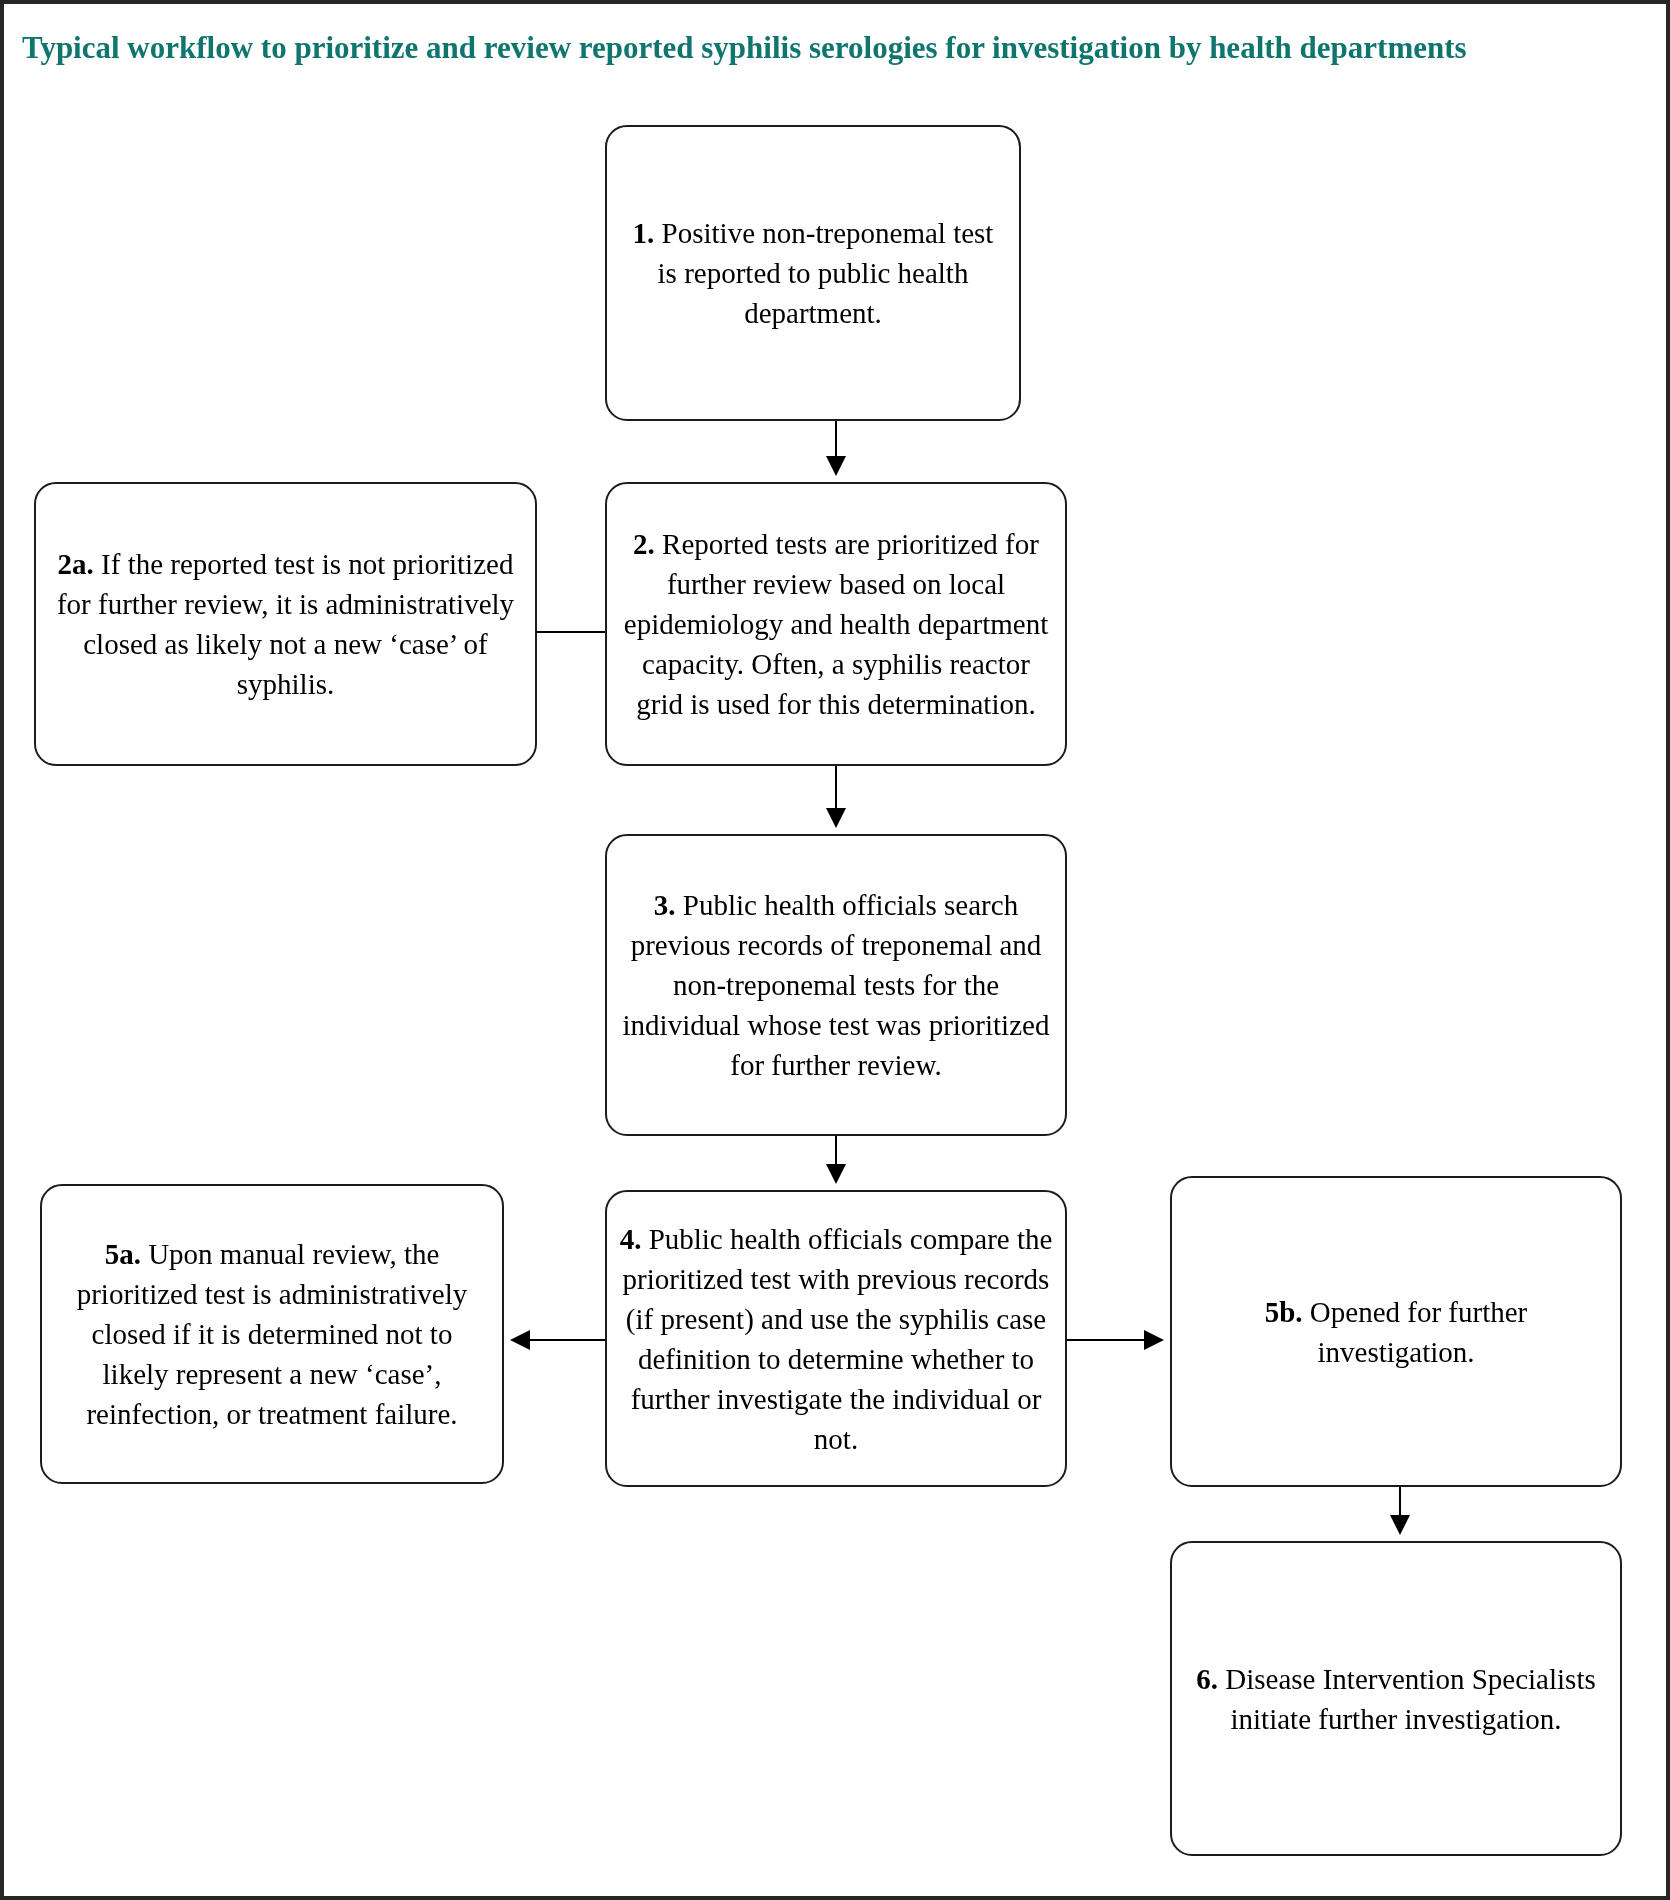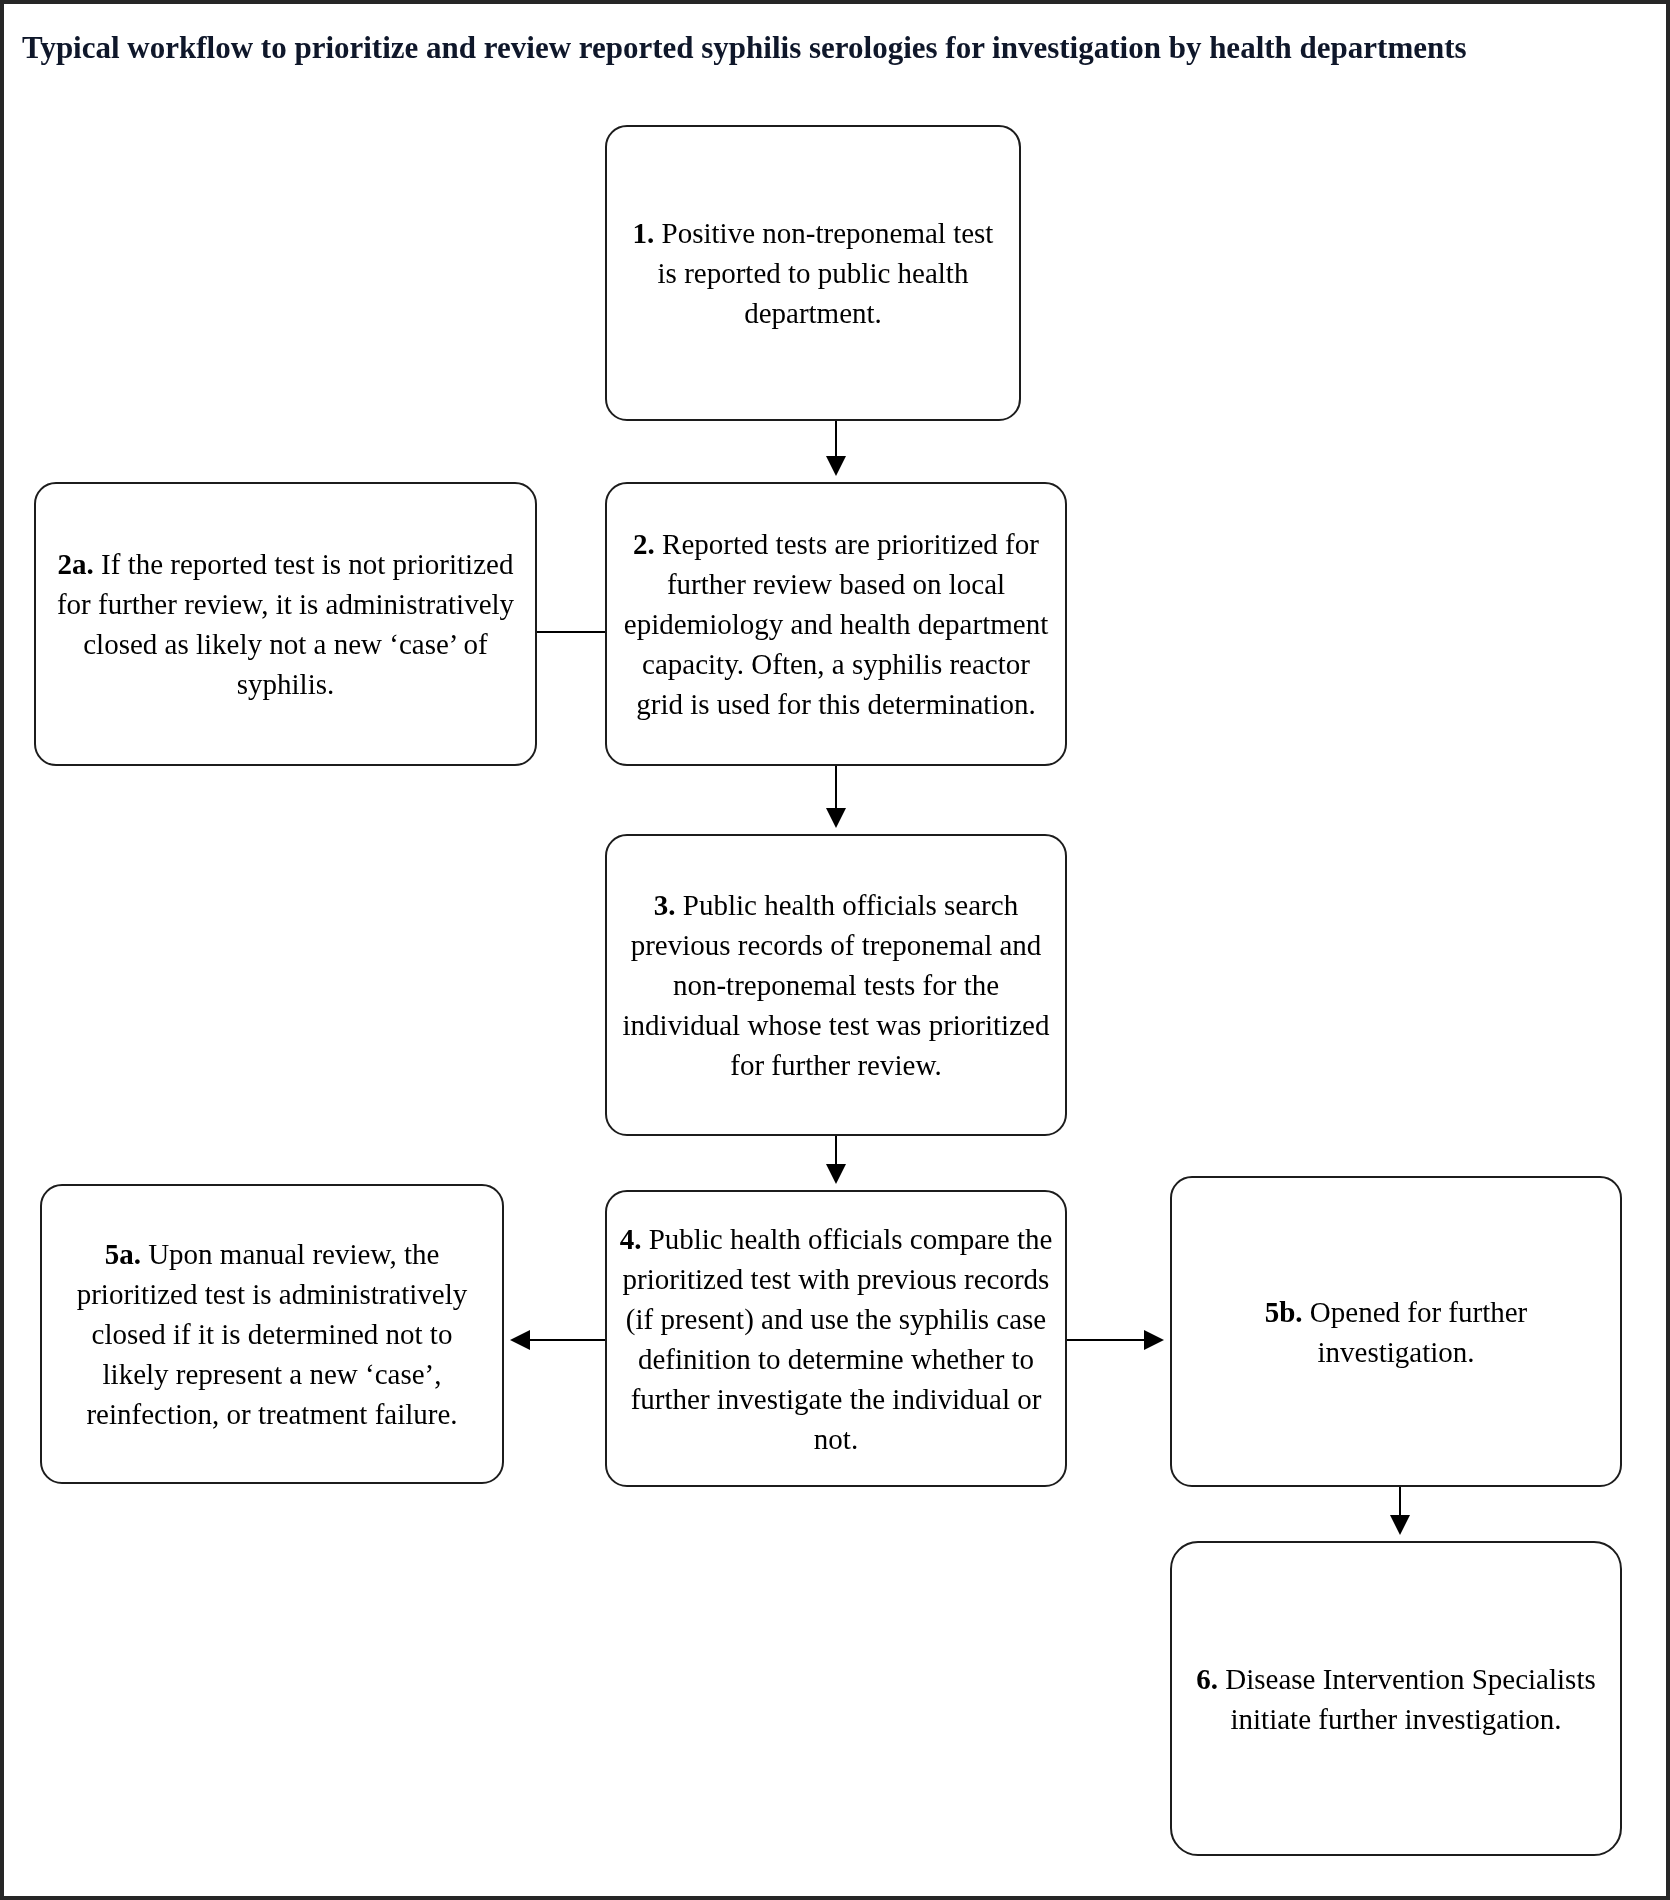--- a/index.html
+++ b/index.html
@@ -15,21 +15,21 @@
     overflow: hidden;
   }
   #diagram-title {
     position: absolute;
     left: 18px;
     top: 26px;
     width: 1640px;
     margin: 0;
     font-size: 31px;
     font-weight: bold;
-    color: #0f172a;
+    color: #0f766e;
     white-space: nowrap;
   }
   #connector-layer {
     position: absolute;
     left: 0; top: 0;
     width: 1670px;
     height: 1900px;
     pointer-events: none;
   }
   .box {
@@ -53,21 +53,21 @@
   .num { font-weight: bold; }
 
   
   #box-n1  { left: 601px;  top: 121px;  width: 416px; height: 296px; }
   #box-n2  { left: 601px;  top: 478px;  width: 462px; height: 284px; padding: 4px 10px; justify-content: flex-end; }
   #box-n2a { left: 30px;   top: 478px;  width: 503px; height: 284px; }
   #box-n3  { left: 601px;  top: 830px;  width: 462px; height: 302px; }
   #box-n4  { left: 601px;  top: 1186px; width: 462px; height: 297px; padding: 4px 10px; }
   #box-n5a { left: 36px;   top: 1180px; width: 464px; height: 300px; padding: 4px 22px; }
   #box-n5b { left: 1166px; top: 1172px; width: 452px; height: 311px; }
-  #box-n6  { left: 1166px; top: 1537px; width: 452px; height: 315px; border-radius: 28px; }
+  #box-n6  { left: 1166px; top: 1537px; width: 452px; height: 315px; }
 </style>
 </head>
 <body>
 
 <div id="canvas">
 
   <h1 id="diagram-title">Typical workflow to  prioritize and review reported syphilis serologies for investigation by health departments</h1>
 
   <svg id="connector-layer" viewBox="0 0 1670 1900" xmlns="http://www.w3.org/2000/svg">
     <defs>

